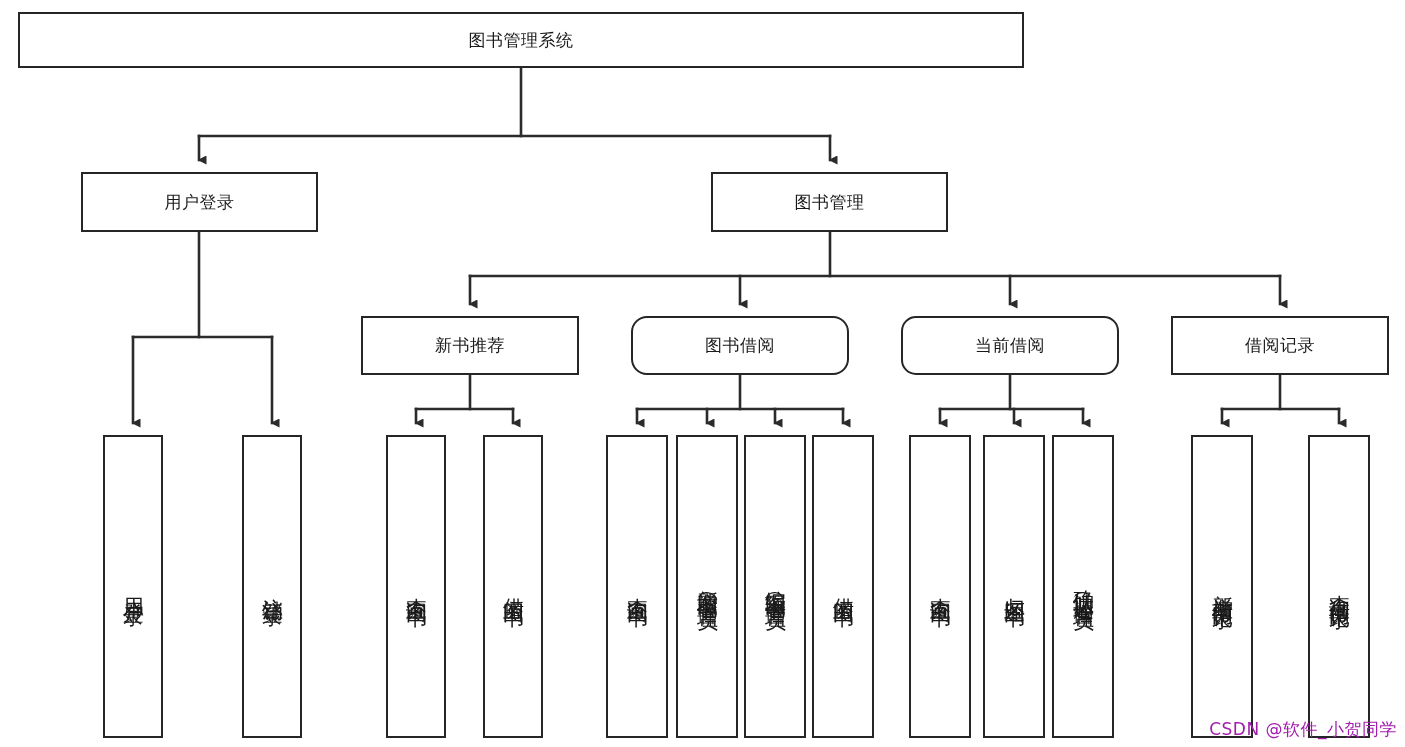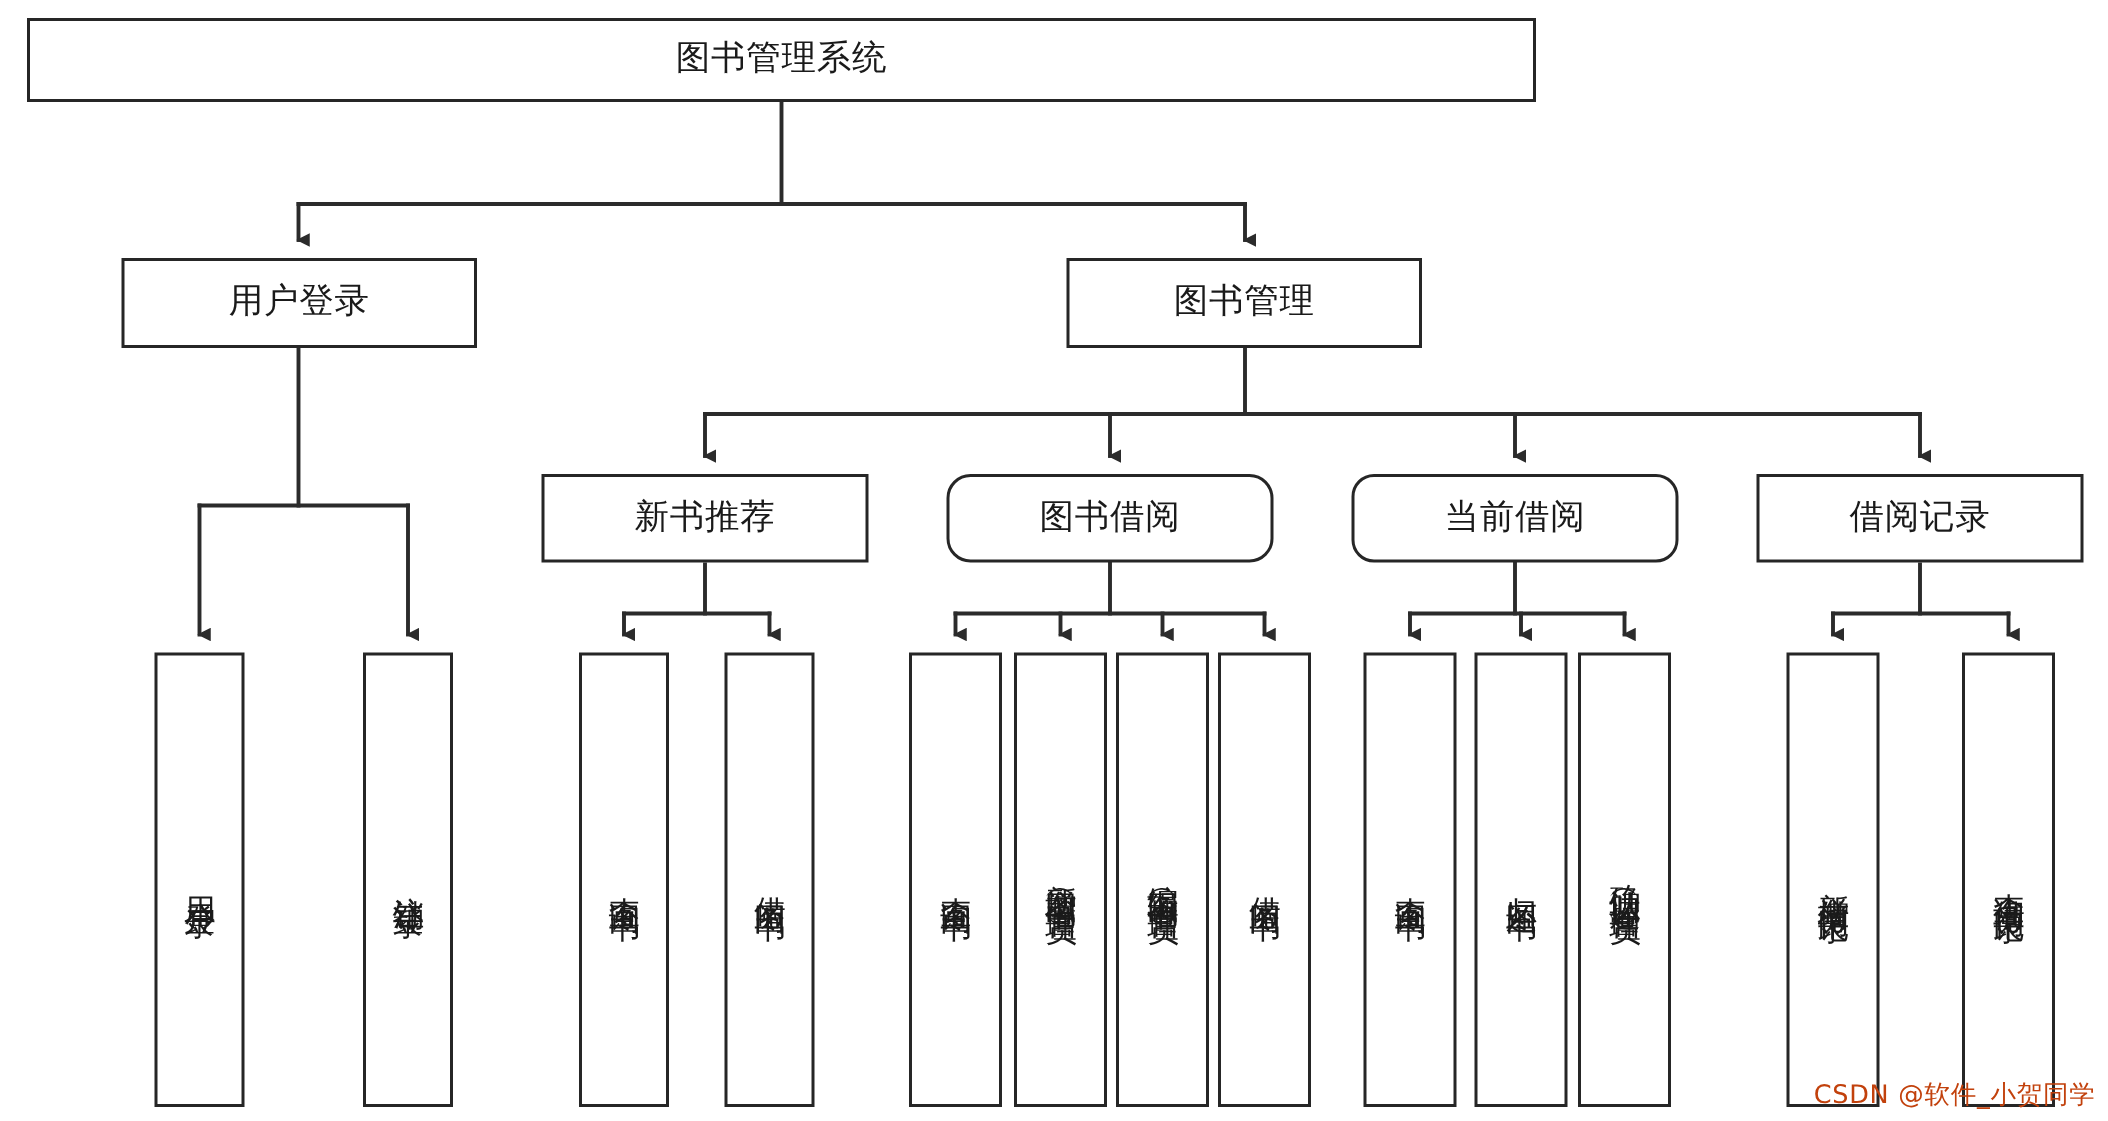--- a/index.html
+++ b/index.html
@@ -35,40 +35,40 @@
     justify-content: center;
     text-align: center;
   }
   .node .label {
     color: #1a1a1a;
     line-height: 1.18;
     letter-spacing: 0.5px;
     white-space: nowrap;
   }
   .node.horiz .label {
-    font-size: 23px;
+    font-size: 17px;
   }
   .node.vert {
     align-items: center;
     justify-content: center;
   }
   .node.vert .label {
     writing-mode: vertical-rl;
     text-orientation: upright;
     font-size: 21px;
     letter-spacing: 3px;
     white-space: normal;
     max-height: 100%;
   }
   #watermark {
     position: absolute;
     right: 8px;
     bottom: 6px;
     font-size: 17px;
-    color: #c2410c;
+    color: #a21caf;
     letter-spacing: 0.5px;
     user-select: none;
     white-space: nowrap;
   }
 </style>
 </head>
 <body>
 
 <div id="canvas">
 

